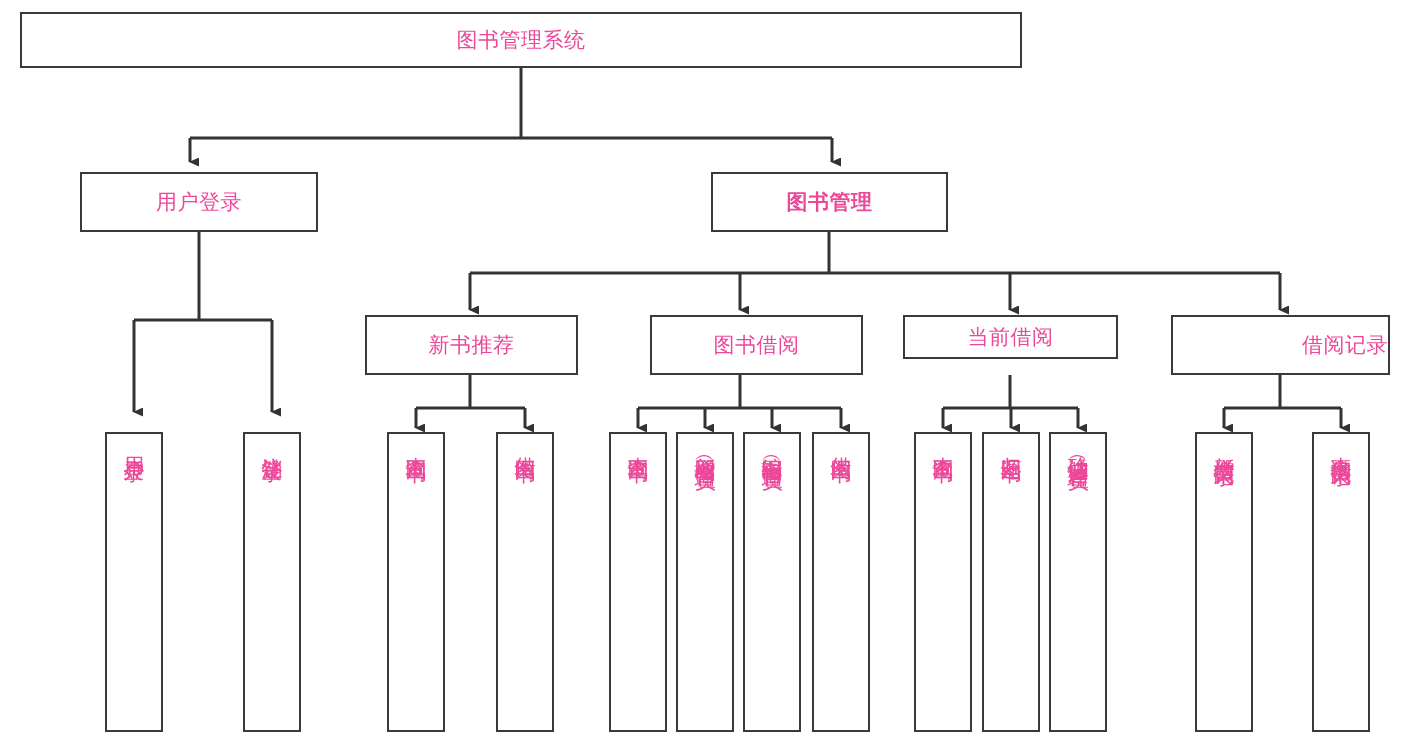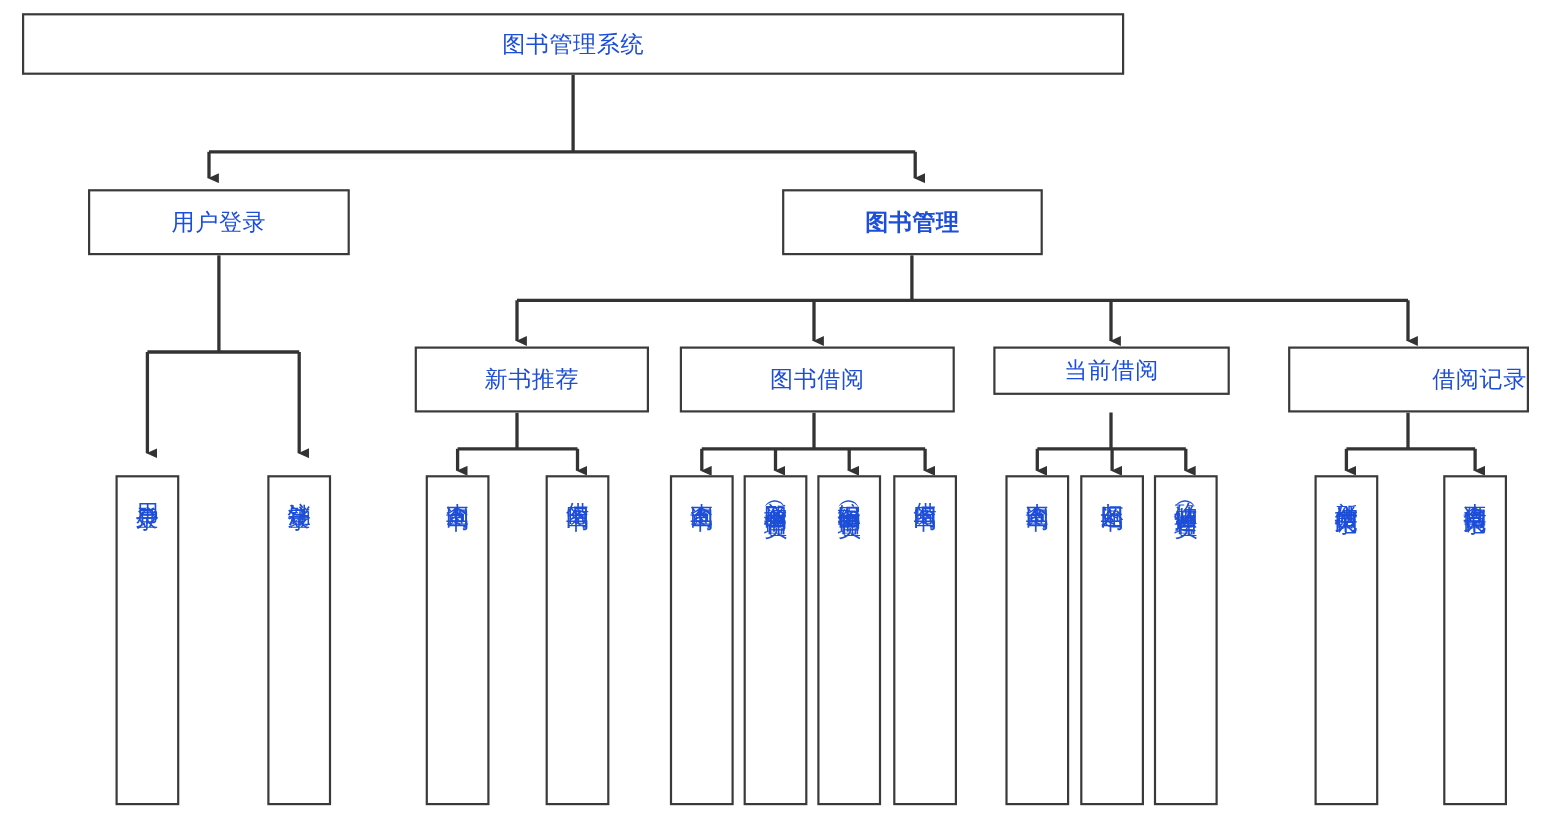--- a/index.html
+++ b/index.html
@@ -27,21 +27,21 @@
     pointer-events: none;
   }
   .node {
     position: absolute;
     box-sizing: border-box;
     background: #ffffff;
     border: 2px solid #3a3a3a;
     display: flex;
     align-items: center;
     justify-content: center;
-    color: #1d4ed8;
+    color: #ec4899;
     z-index: 2;
   }
   .node-label {
     display: block;
     text-align: center;
     line-height: 1.18;
     letter-spacing: 0.5px;
     white-space: pre-line;
   }
   .node.horizontal .node-label {
@@ -127,24 +127,24 @@
     <span class="node-label">图书管理系统</span>
   </div>
 
   <div class="node horizontal" style="left:80px; top:172px; width:238px; height:60px;">
     <span class="node-label">用户登录</span>
   </div>
   <div class="node horizontal" style="left:711px; top:172px; width:237px; height:60px;font-weight:bold;">
     <span class="node-label">图书管理</span>
   </div>
 
-  <div class="node horizontal" style="left:377px; top:315px; width:213px; height:60px;">
+  <div class="node horizontal" style="left:365px; top:315px; width:213px; height:60px;">
     <span class="node-label">新书推荐</span>
   </div>
-  <div class="node horizontal" style="left:618px; top:315px; width:250px; height:60px;">
+  <div class="node horizontal" style="left:650px; top:315px; width:213px; height:60px;">
     <span class="node-label">图书借阅</span>
   </div>
   <div class="node horizontal" style="left:903px; top:315px; width:215px; height:44px;">
     <span class="node-label">当前借阅</span>
   </div>
   <div class="node horizontal" style="left:1171px; top:315px; width:219px; height:60px;justify-content:flex-end;">
     <span class="node-label">借阅记录</span>
   </div>
 
   <div class="node vertical" style="left:105px; top:432px; width:58px; height:300px;">

